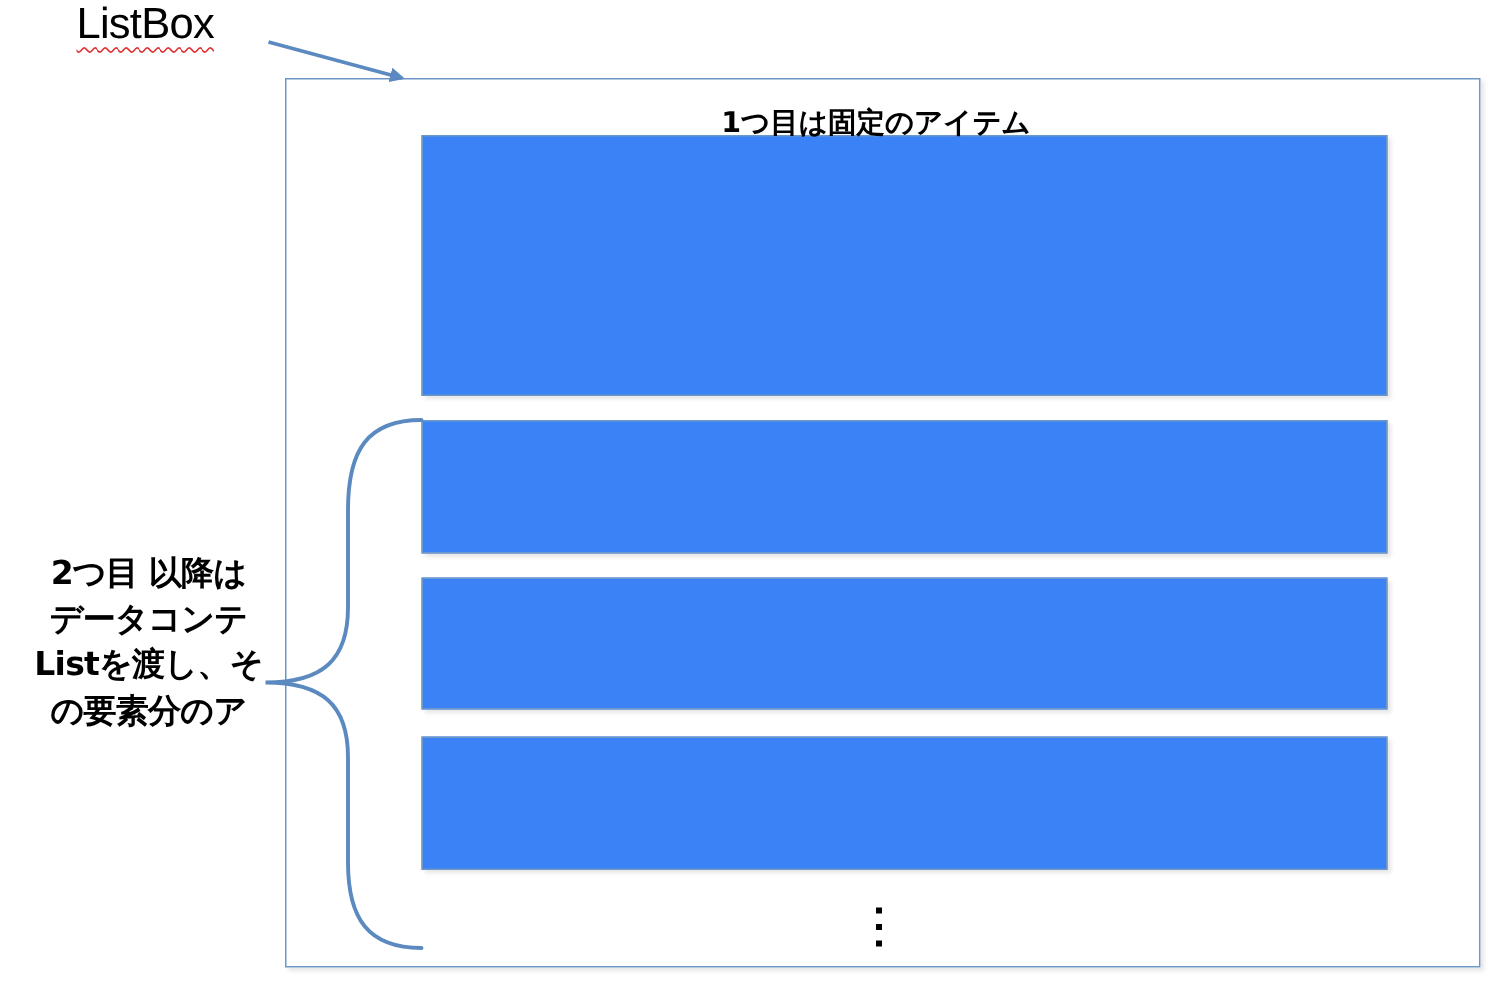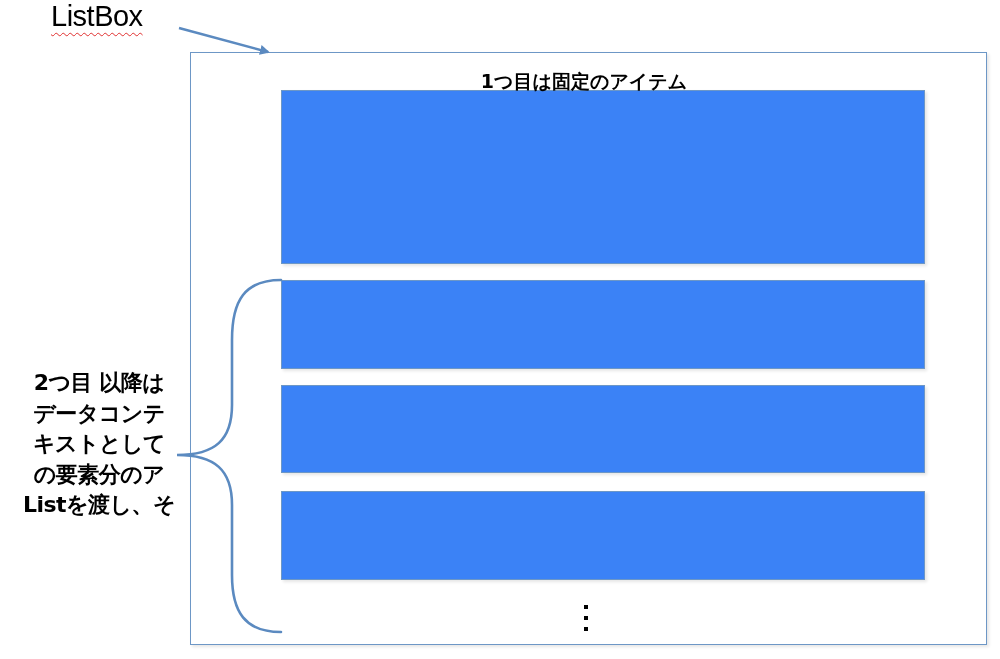--- a/index.html
+++ b/index.html
@@ -114,23 +114,22 @@
 
 <div class="ellipsis">
   <span></span>
   <span></span>
   <span></span>
 </div>
 
 <div class="note">
   <span class="note-line">2つ目 以降は</span>
   <span class="note-line">データコンテ</span>
-  <span class="note-line">キストとして</span>
+  <span class="note-line">Listを渡し、そ</span>
   <span class="note-line">の要素分のア</span>
-  <span class="note-line">Listを渡し、そ</span>
 </div>
 
 <svg class="overlay" viewBox="0 0 1000 659" xmlns="http://www.w3.org/2000/svg">
   <defs>
     <marker id="arrowhead" markerWidth="10" markerHeight="10" refX="8" refY="5" orient="auto" markerUnits="userSpaceOnUse">
       <path d="M0,0 L10,5 L0,10 z" fill="#5b8ac0"></path>
     </marker>
   </defs>
   <g>
     <line x1="179" y1="28" x2="268" y2="52" stroke="#5b8ac0" stroke-width="2.5" marker-end="url(#arrowhead)"></line>

